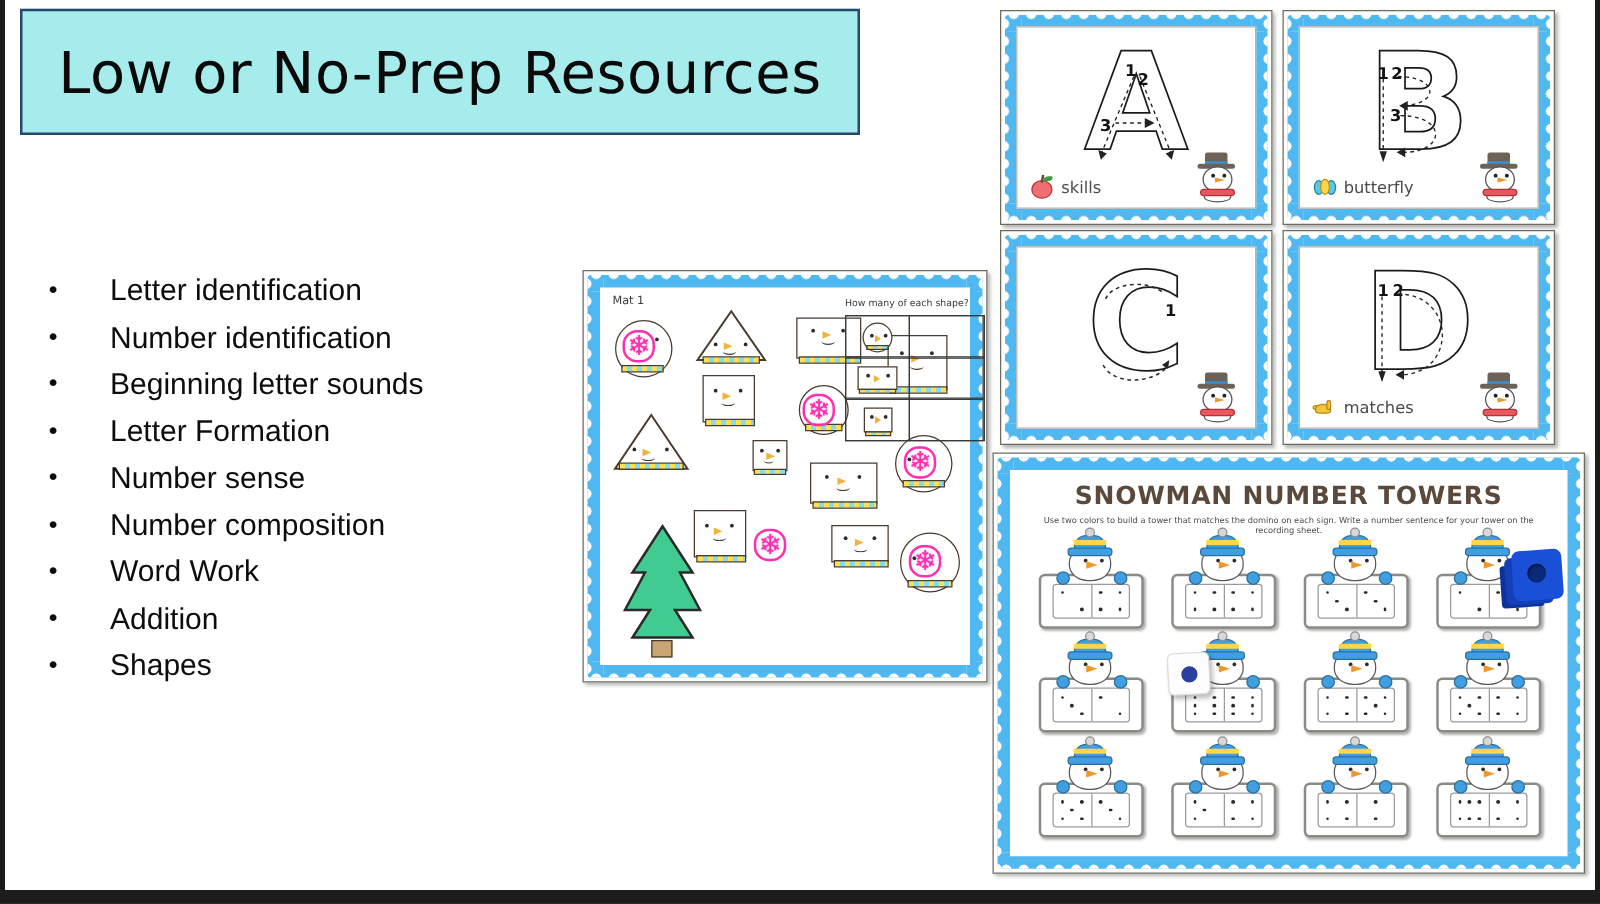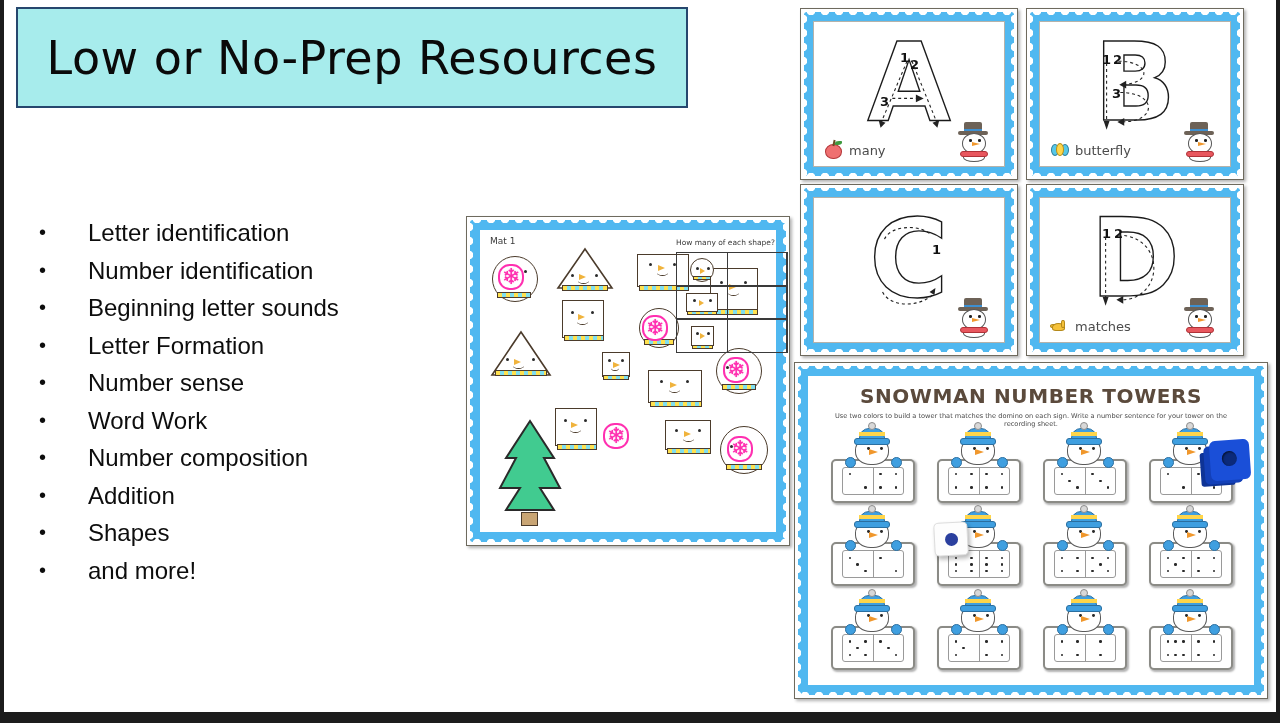--- a/index.html
+++ b/index.html
@@ -508,25 +508,24 @@
   <div id="title-banner">
     <span id="title-text">Low or No-Prep Resources</span>
   </div>
 
   <ul id="skills-list">
     <li>Letter identification</li>
     <li>Number identification</li>
     <li>Beginning letter sounds</li>
     <li>Letter Formation</li>
     <li>Number sense</li>
+    <li>Number composition</li>
     <li>Word Work</li>
-    <li>Number composition</li>
     <li>Addition</li>
     <li>Shapes</li>
-    <li>and more!</li>
   </ul>
 
   <div class="card letter-card" id="card-c">
     <div class="scallop"></div>
     <div class="card-inner">
       <div class="glyph-wrap">
         <span class="letter-outline">C</span>
       </div>
       <span class="stroke-nums" style="left:118px; top:44px;">1</span>
       <svg class="trace-svg" viewBox="0 0 194 148">
@@ -564,21 +563,21 @@
         <path d="M128 100 l-2 8 l-5 -5 z" fill="#222"></path>
         <path d="M80 78 L106 78" stroke="#222" stroke-width="1.1" fill="none" stroke-dasharray="3 3"></path>
         <path d="M104 74 l8 4 l-8 4 z" fill="#222"></path>
       </svg>
       <div class="word-row">
         <span class="pic">
           <span class="apple-body"></span>
             <span class="apple-stem"></span>
             <span class="apple-leaf"></span>
         </span>
-        <span class="word-label">many</span>
+        <span class="word-label">skills</span>
       </div>
       <div class="mascot">
         <div class="m-hat-top"></div>
           <div class="m-hat-band"></div>
           <div class="m-hat-brim"></div>
         <div class="m-head"></div>
           <div class="m-eye l"></div>
           <div class="m-eye r"></div>
         <div class="m-nose"></div>
           <div class="m-body"></div>

